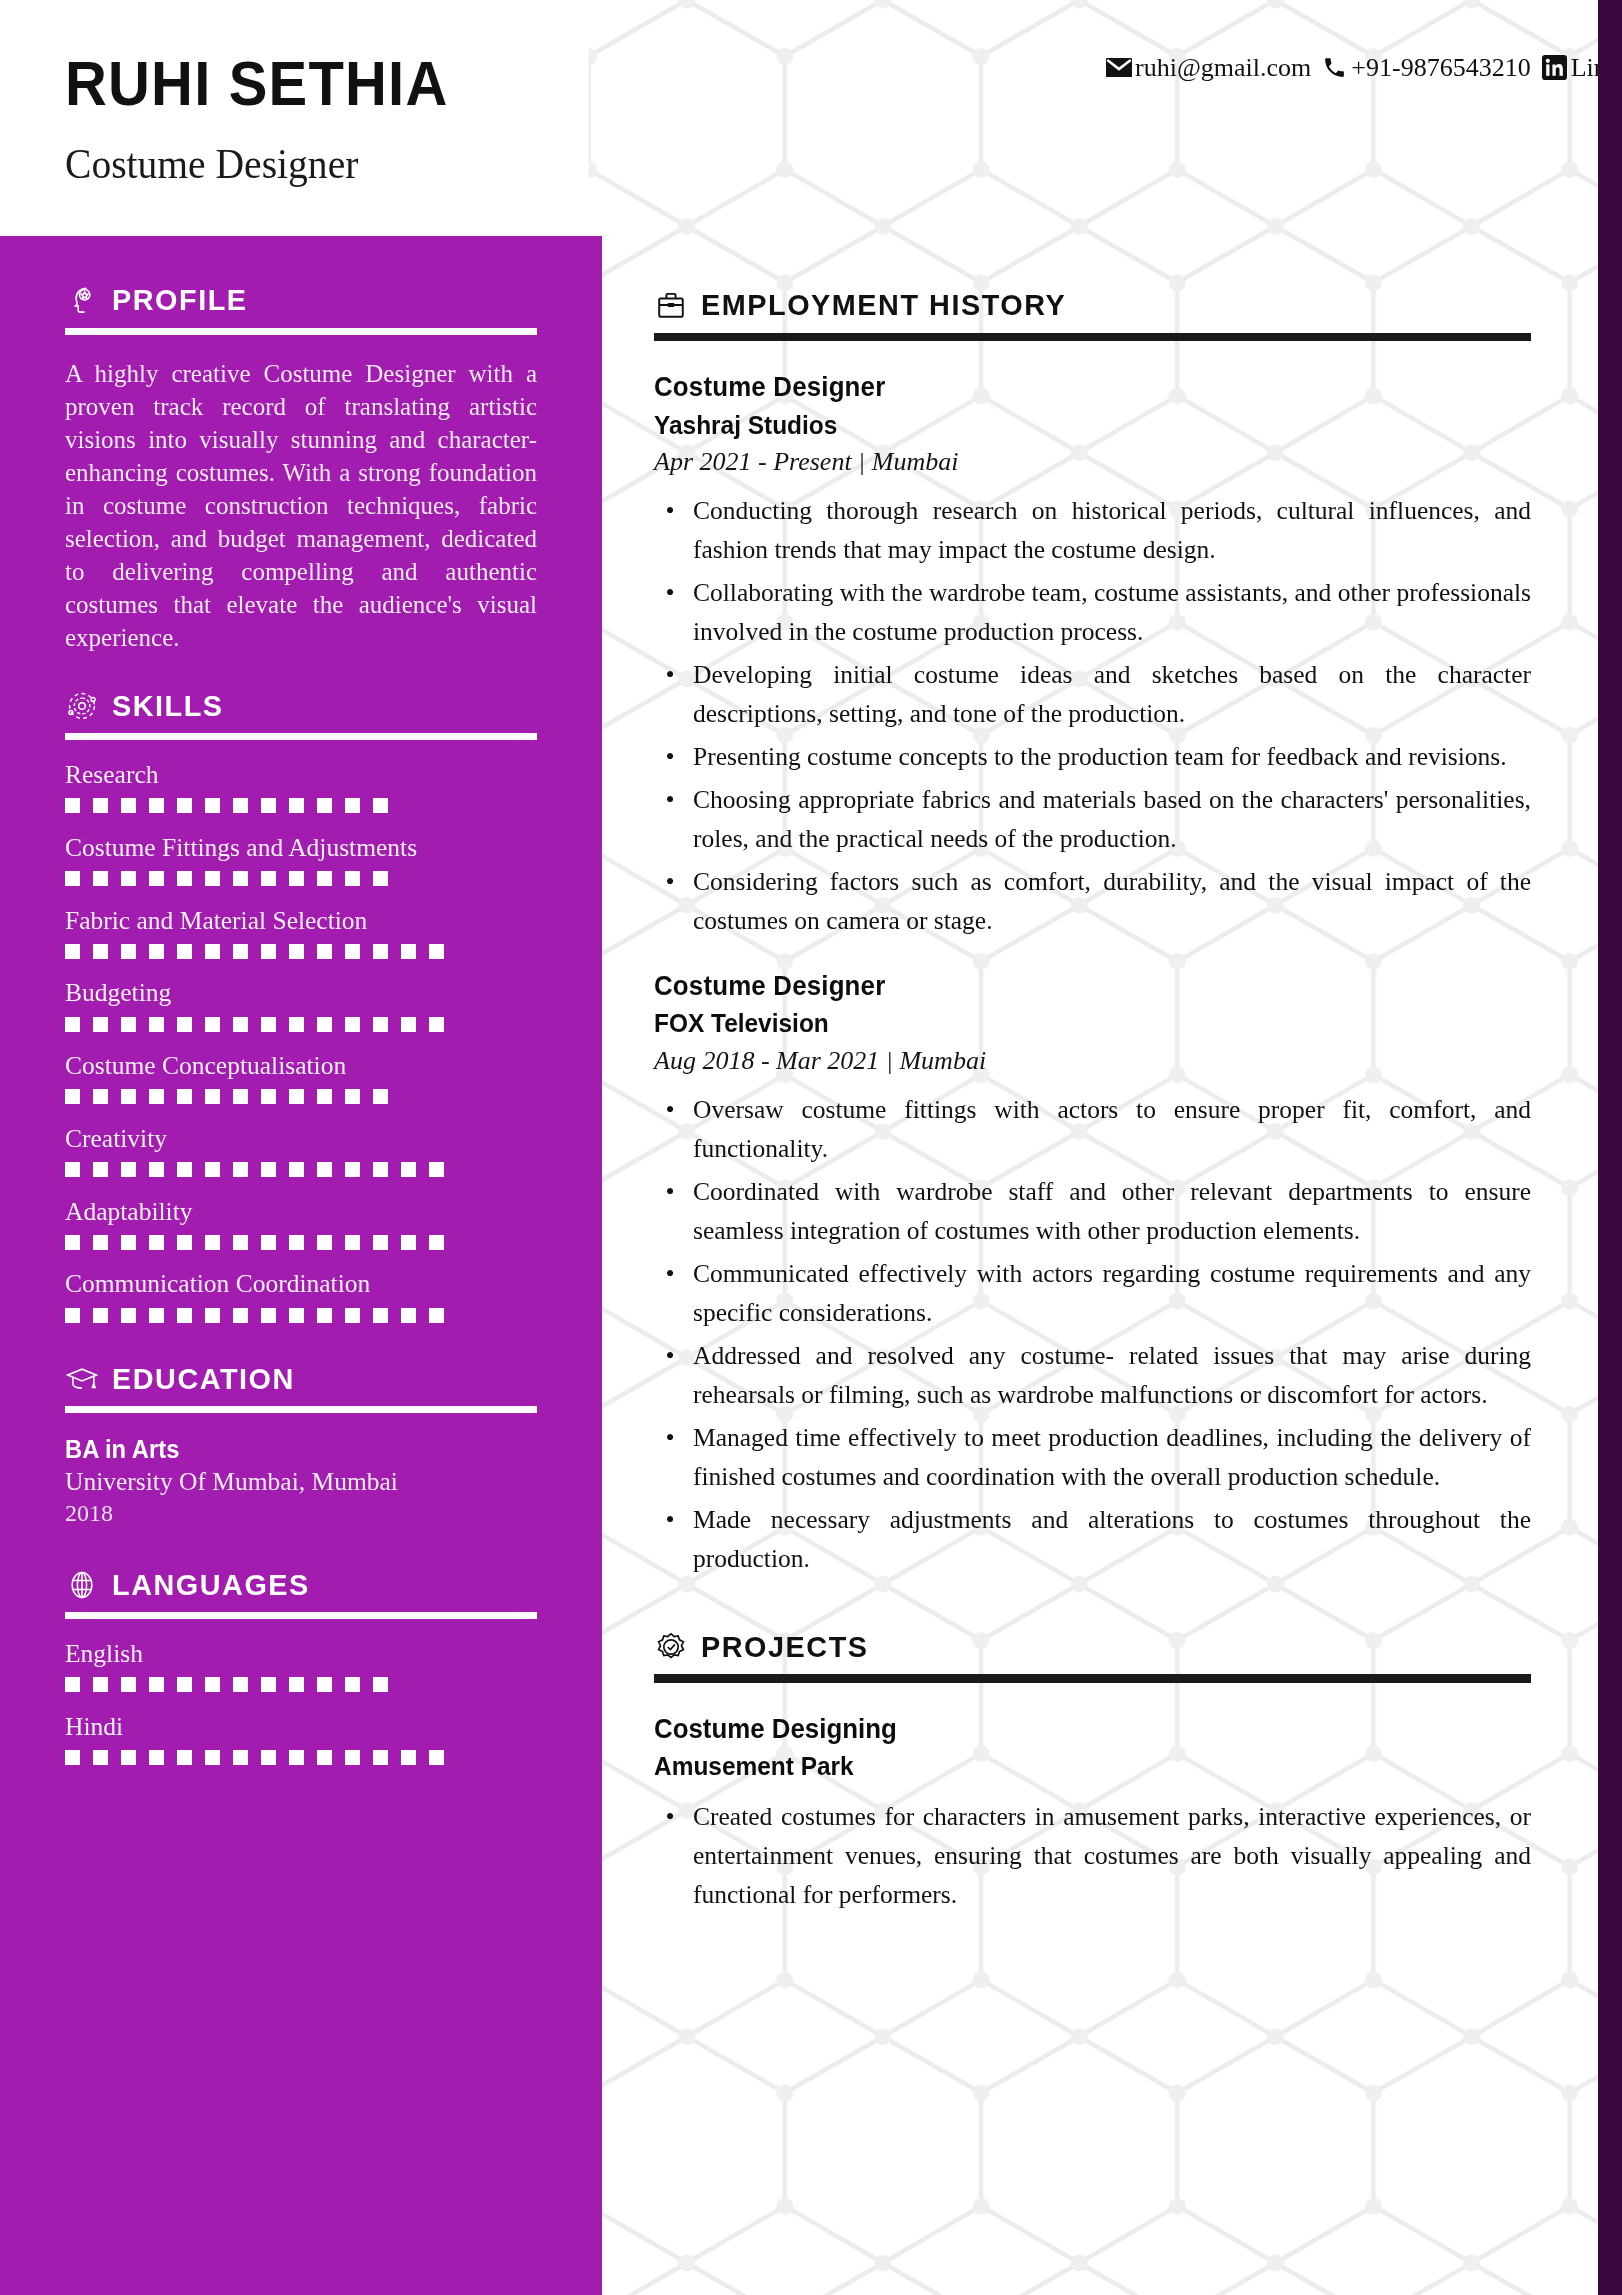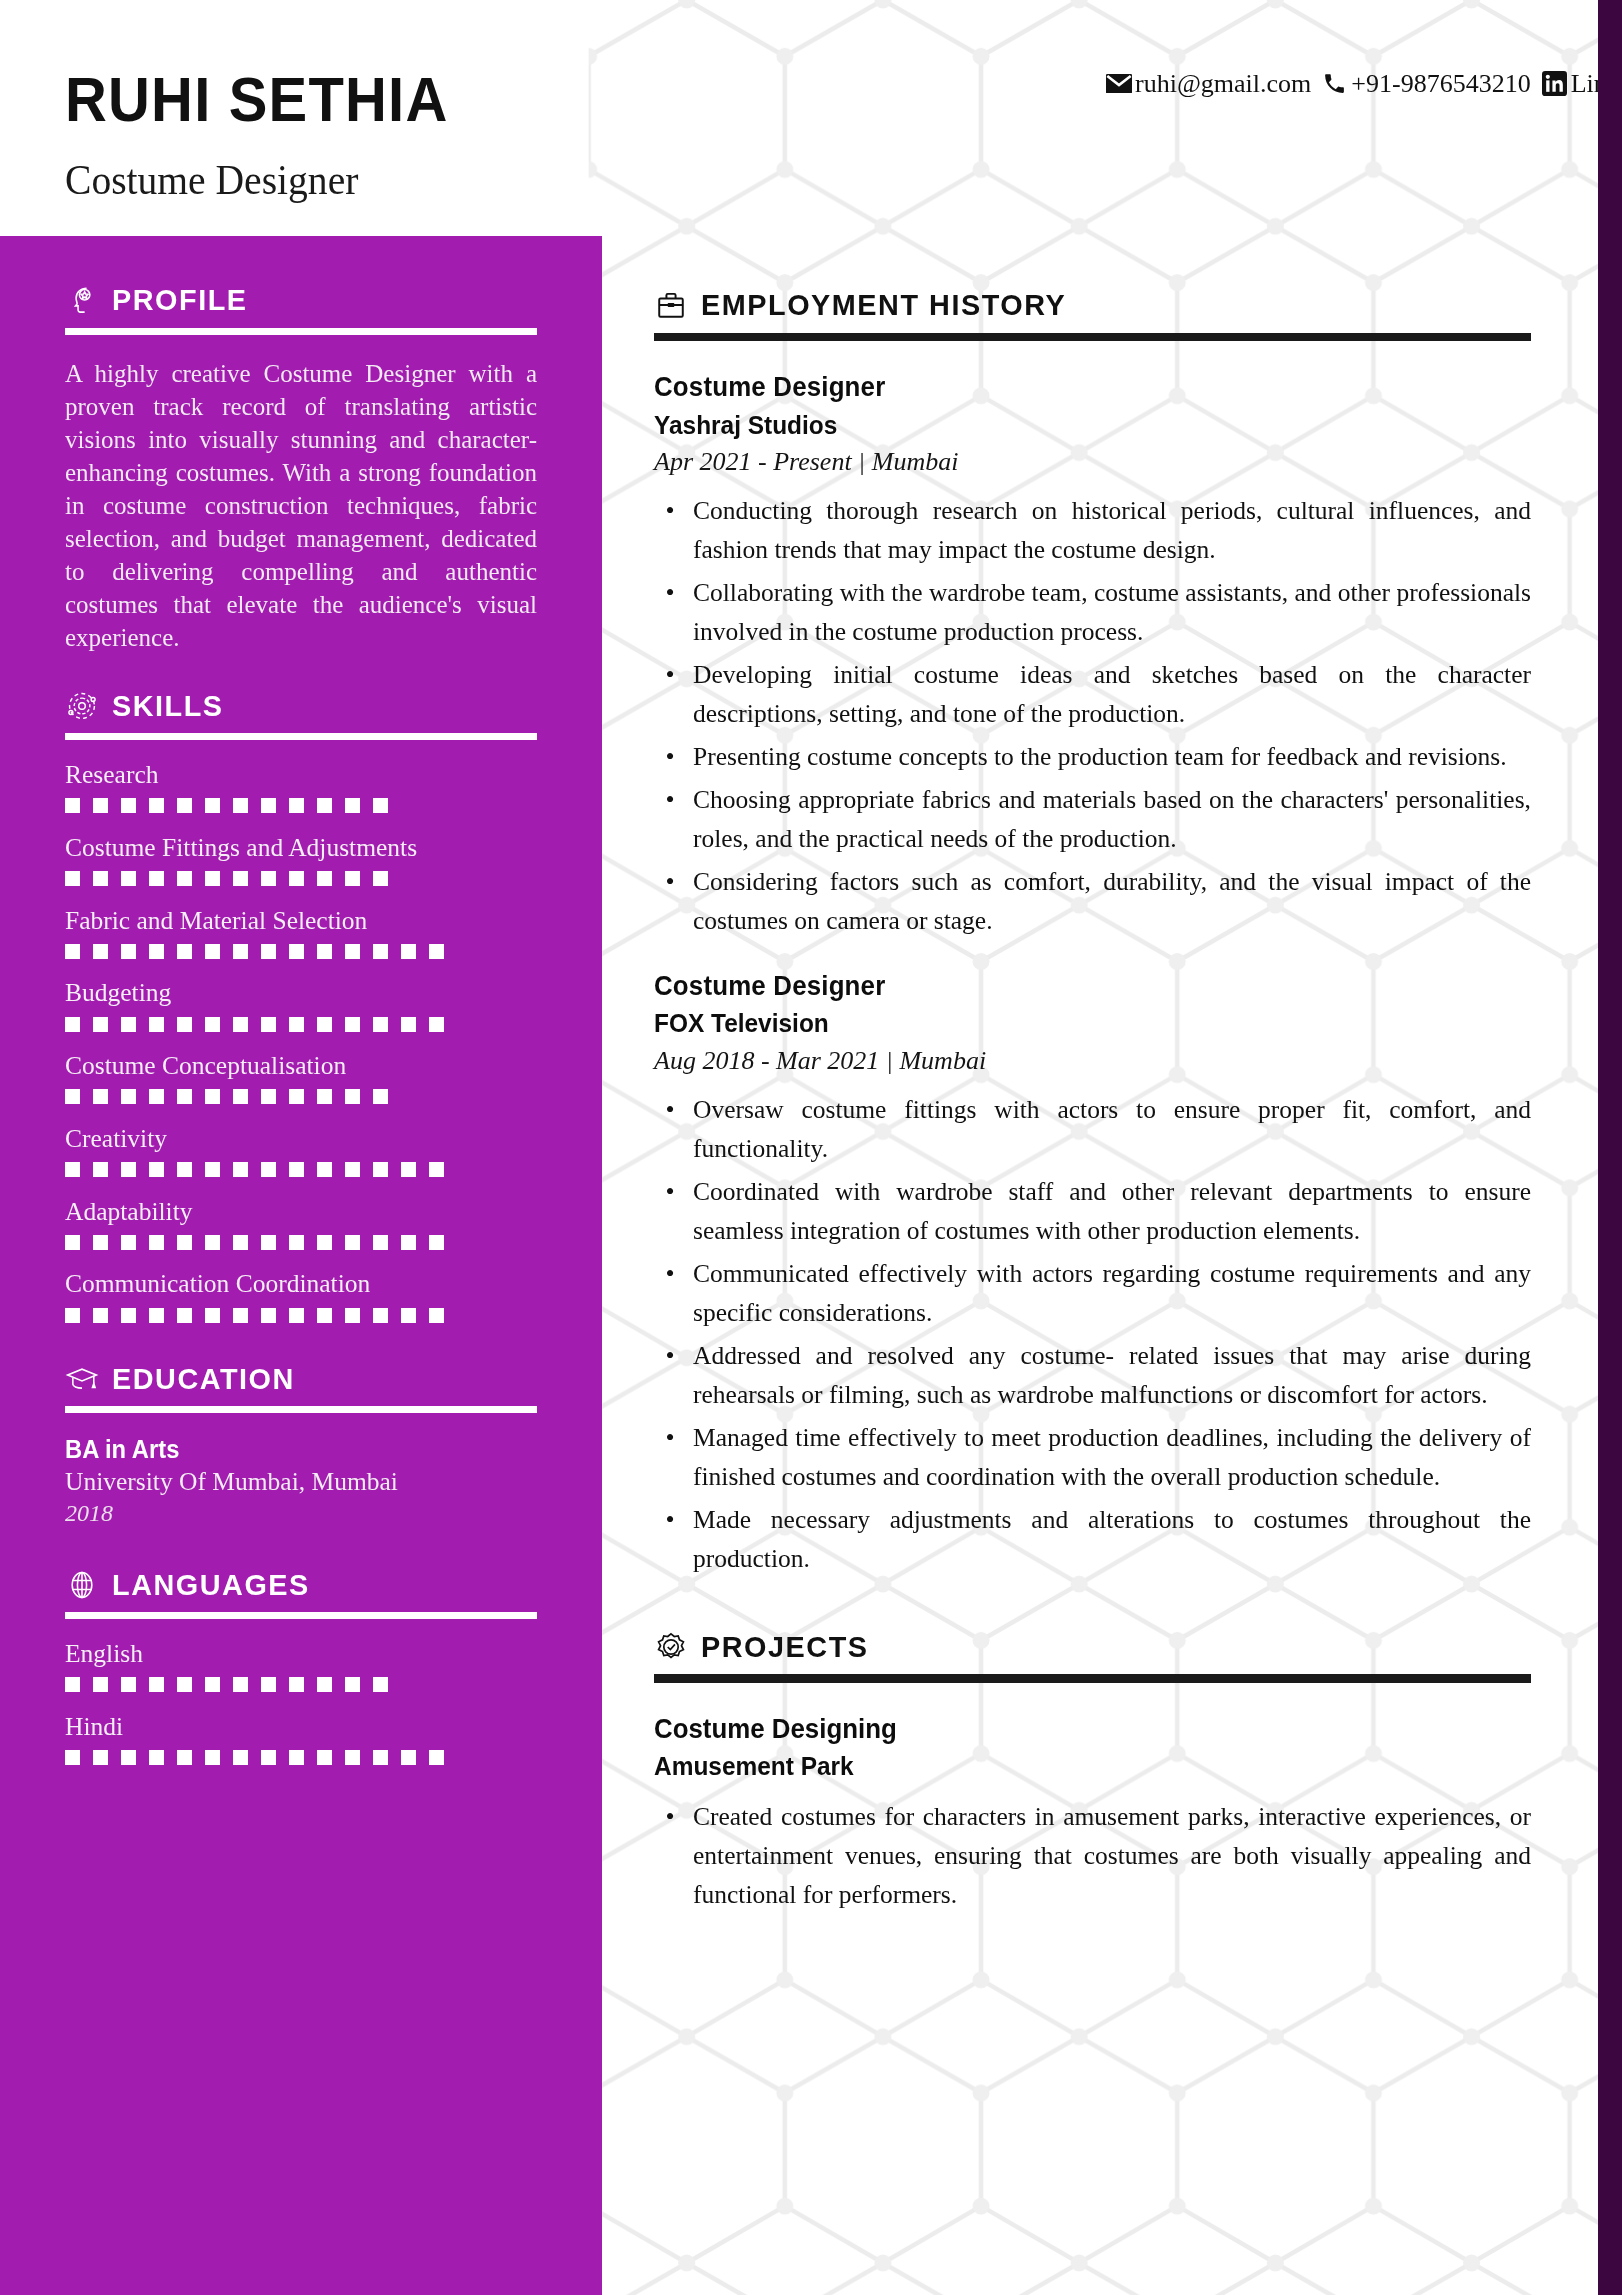--- a/index.html
+++ b/index.html
@@ -15,21 +15,21 @@
     position:absolute; left:0; top:0; width:1622px; height:2295px;
     z-index:0; pointer-events:none; opacity:1;
   }
   
   #right-stripe{
     position:absolute; right:0; top:0; width:24px; height:2295px;
     background:#3C0640; z-index:5;
   }
   
   #header{
-    position:absolute; left:0; top:16px; width:1336px; height:236px; z-index:3;
+    position:absolute; left:0; top:0; width:1336px; height:236px; z-index:3;
   }
   #name{
     position:absolute; left:65px; top:47px;
     font-family:"Liberation Sans", sans-serif;
     font-weight:bold; font-size:63px; letter-spacing:1.3px;
     color:#111111; white-space:nowrap;
     transform:scaleX(0.92); transform-origin:left center;
   }
   #jobtitle{
     position:absolute; left:65px; top:139px;
@@ -83,21 +83,21 @@
   }
   .dashrow{ display:flex; gap:13px; }
   .dash{ width:15px; height:15px; background:#ffffff; flex:0 0 15px; }
 
   .edu-degree{
     font-family:"Liberation Sans", sans-serif;
     font-weight:bold; font-size:25px; color:#ffffff;
     transform:scaleX(0.95); transform-origin:left center;
   }
   .edu-school{ font-size:25.5px; color:#f3ecf3; margin-top:2.6px; }
-  .edu-year{ font-size:24px; font-style:italic; color:#eadfea; margin-top:2.6px; }
+  .edu-year{ font-size:24px; color:#eadfea; margin-top:2.6px; }
 
   
   #main{
     position:absolute; left:654px; top:288px; width:877px; z-index:3;
     color:#111111;
   }
   .job{ margin-top:30px; }
   .job-title{
     font-family:"Liberation Sans", sans-serif;
     font-weight:bold; font-size:27.5px; color:#0d0d0d; letter-spacing:0.2px;

